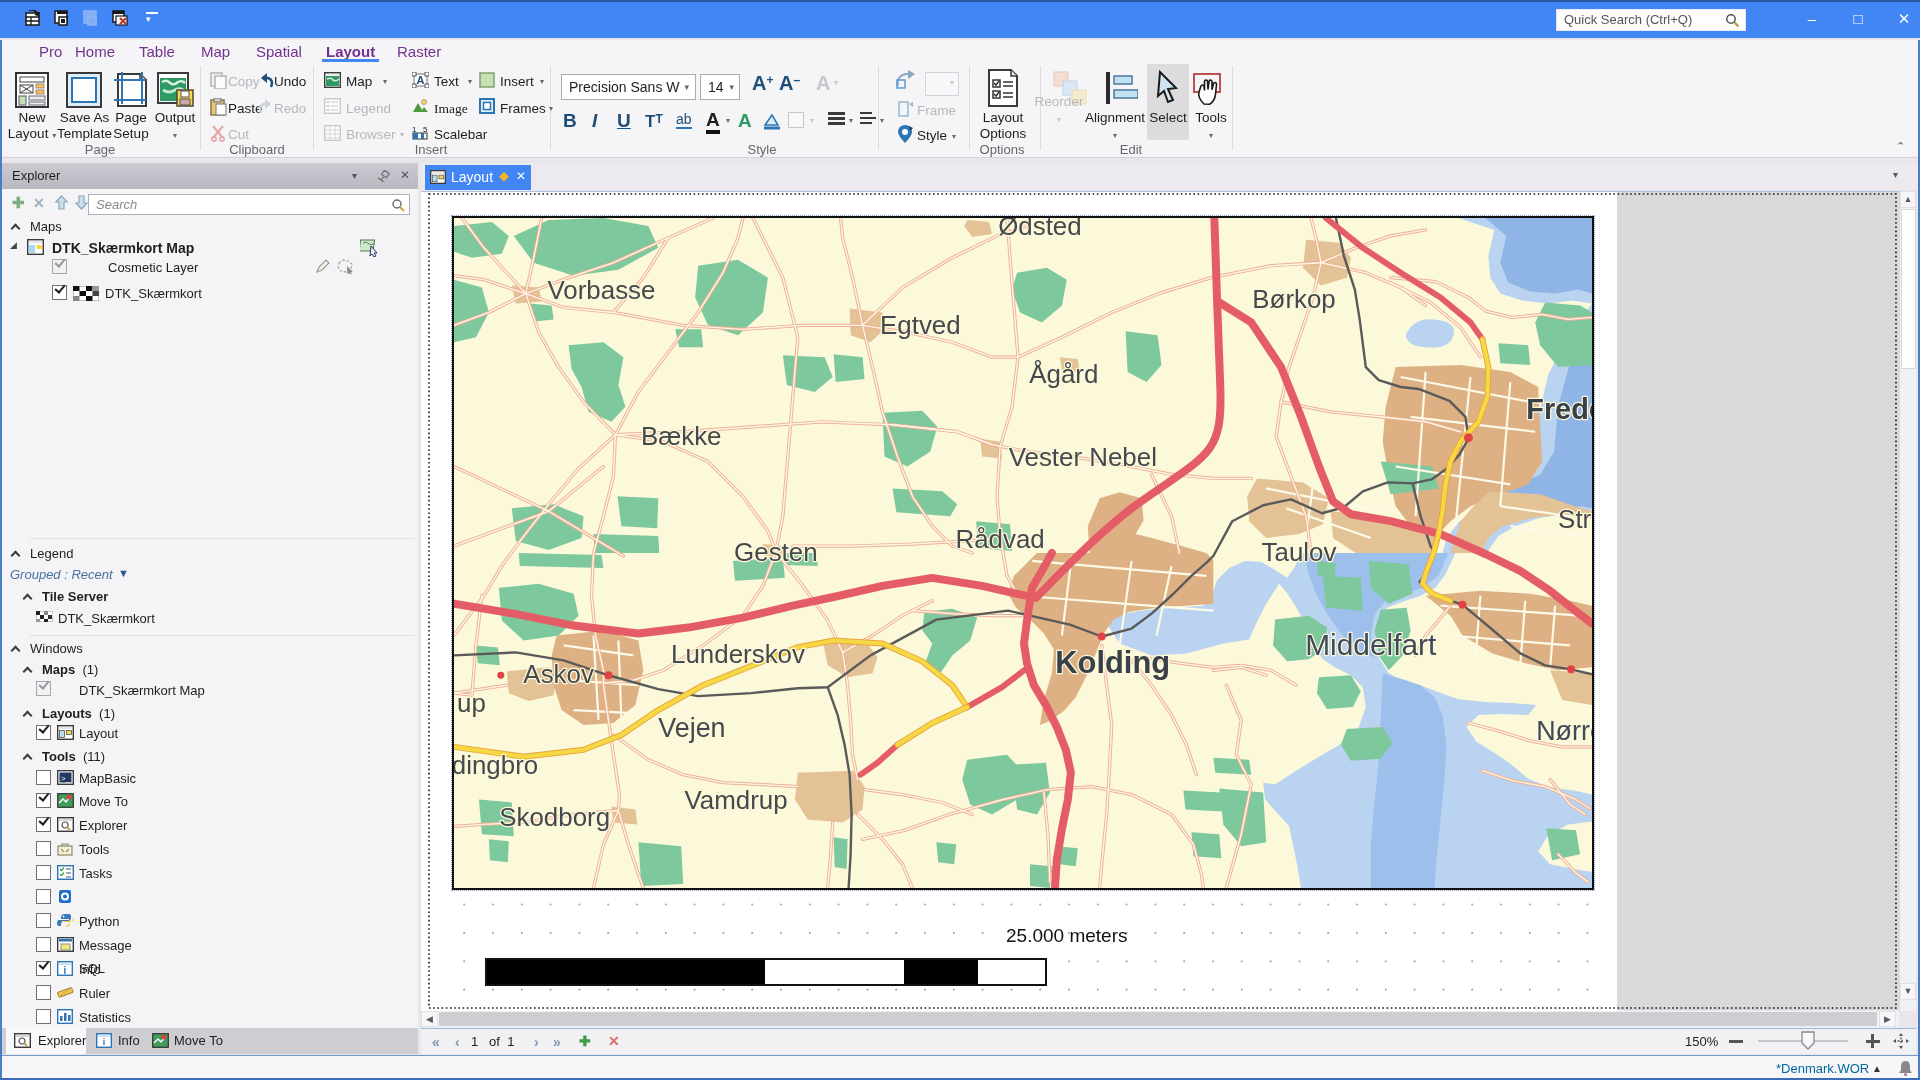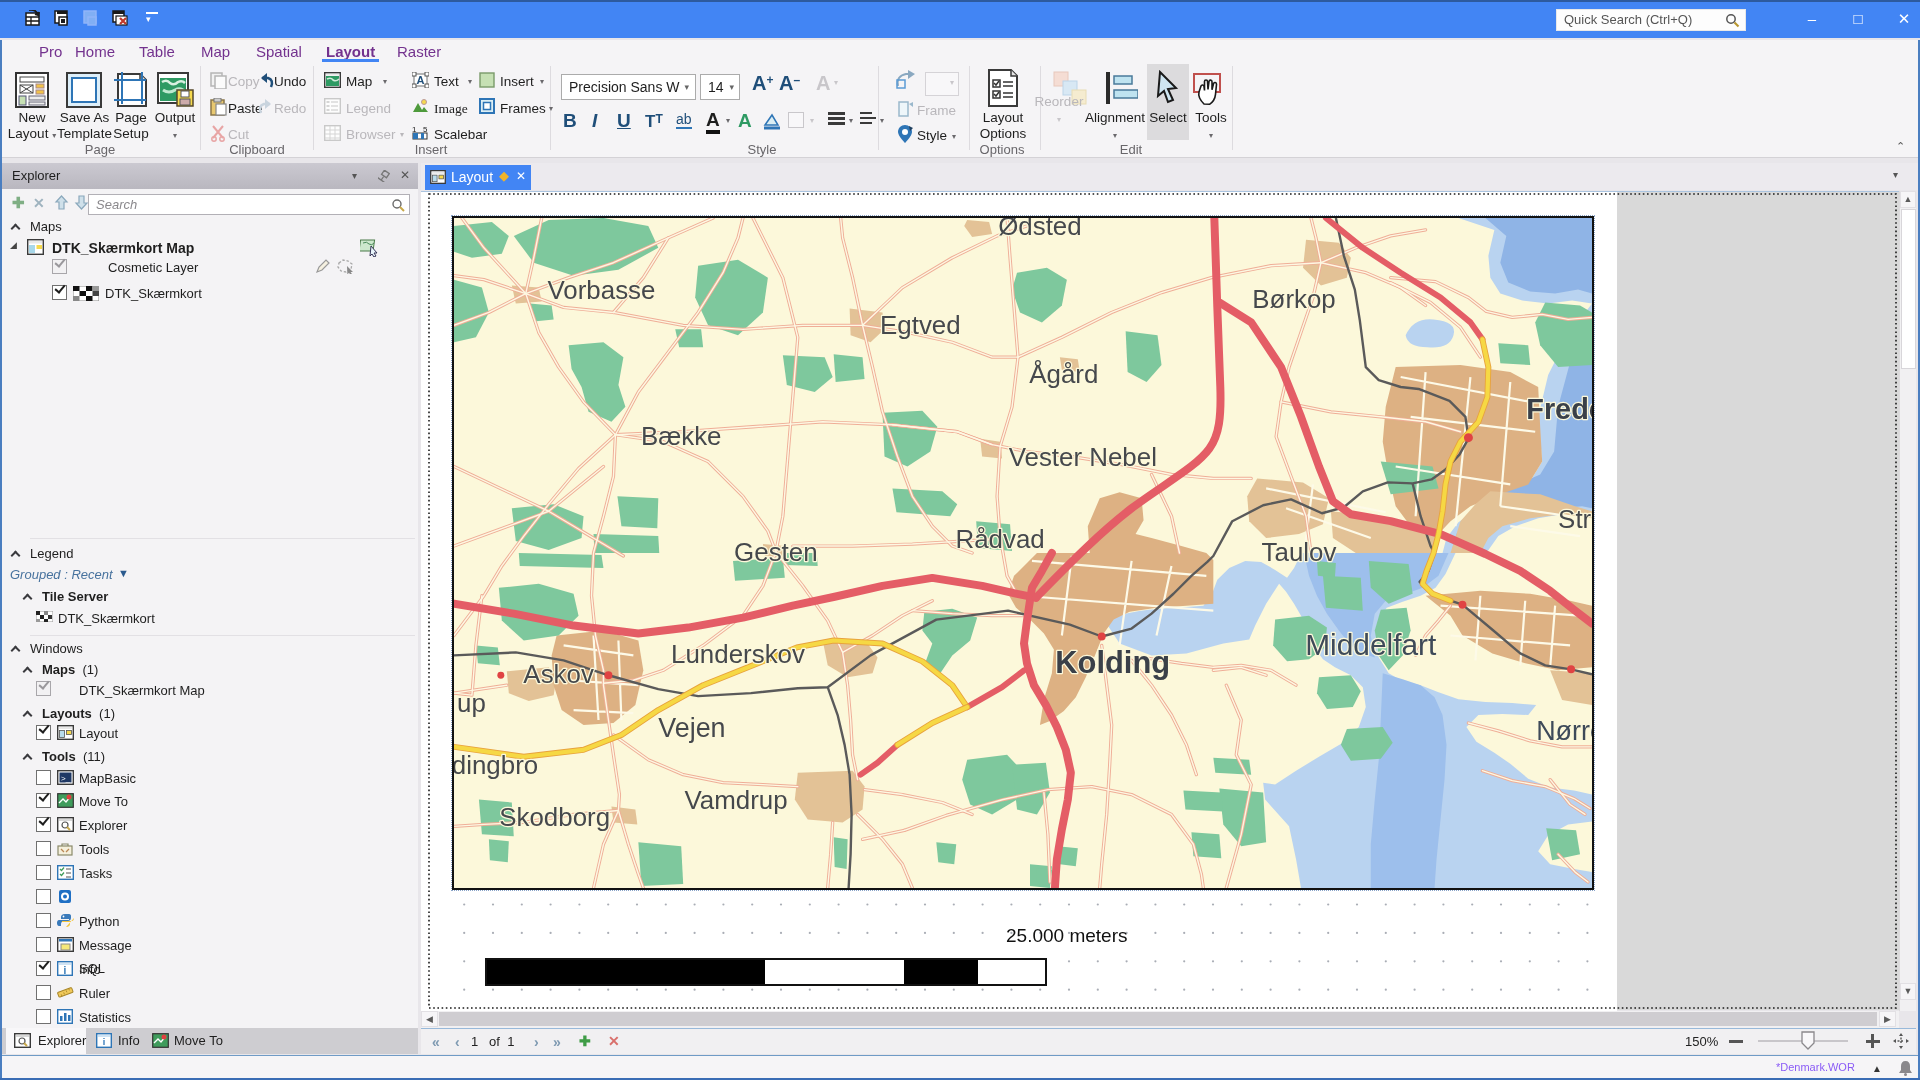--- a/index.html
+++ b/index.html
@@ -1004,21 +1004,21 @@
         <path d="M1,1 h12 v11 l-6,6 -6,-6 z" fill="#f8f7f9" stroke="#8a888c" stroke-width="1.3"></path>
       </svg>
     <div class="abs" style="left:1445px;top:11px;width:14px;height:3px;background:#555;"></div>
     <div class="abs" style="left:1445px;top:5px;width:3px;height:14px;background:#555;margin-left:5px;"></div>
     <svg class="abs" style="left:1472px;top:4px;" width="16" height="16" viewBox="0 0 16 16">
         <path d="M8,0 L10,3 L6,3 z M8,16 L6,13 L10,13 z M0,8 L3,6 L3,10 z M16,8 L13,10 L13,6 z" fill="#555"></path>
         <path d="M8,4.5 v7 M4.5,8 h7" stroke="#555" stroke-width="1.4" stroke-dasharray="2 1.5"></path>
       </svg>
   </div>
   <div class="abs" id="statusbar">
-    <span class="abs" style="left:1776px;top:5px;font-size:11px;color:#8b5cf6;">*Denmark.WOR</span>
+    <span class="abs" style="left:1776px;top:5px;font-size:13px;color:#0369a1;">*Denmark.WOR</span>
     <span class="abs" style="left:1872px;top:7px;font-size:10px;color:#333;">▲</span>
     <svg class="abs" style="left:1898px;top:4px;" width="15" height="16" viewBox="0 0 15 16">
         <path d="M7.5,1 c-3,0 -4.5,2 -4.5,5 v4 l-2,3 h13 l-2,-3 v-4 c0,-3 -1.5,-5 -4.5,-5 z" fill="#8a888c"></path>
         <circle cx="7.5" cy="14.5" r="1.5" fill="#8a888c"></circle>
       </svg>
   </div>
   <div class="abs" style="left:0;top:1078px;width:1920px;height:2px;background:#3a6db5;"></div>
   <div class="abs" style="left:0;top:40px;width:2px;height:1038px;background:#4a7ec0;"></div>
   <div class="abs" style="left:1918px;top:40px;width:2px;height:1038px;background:#4a7ec0;"></div>
 </div>

